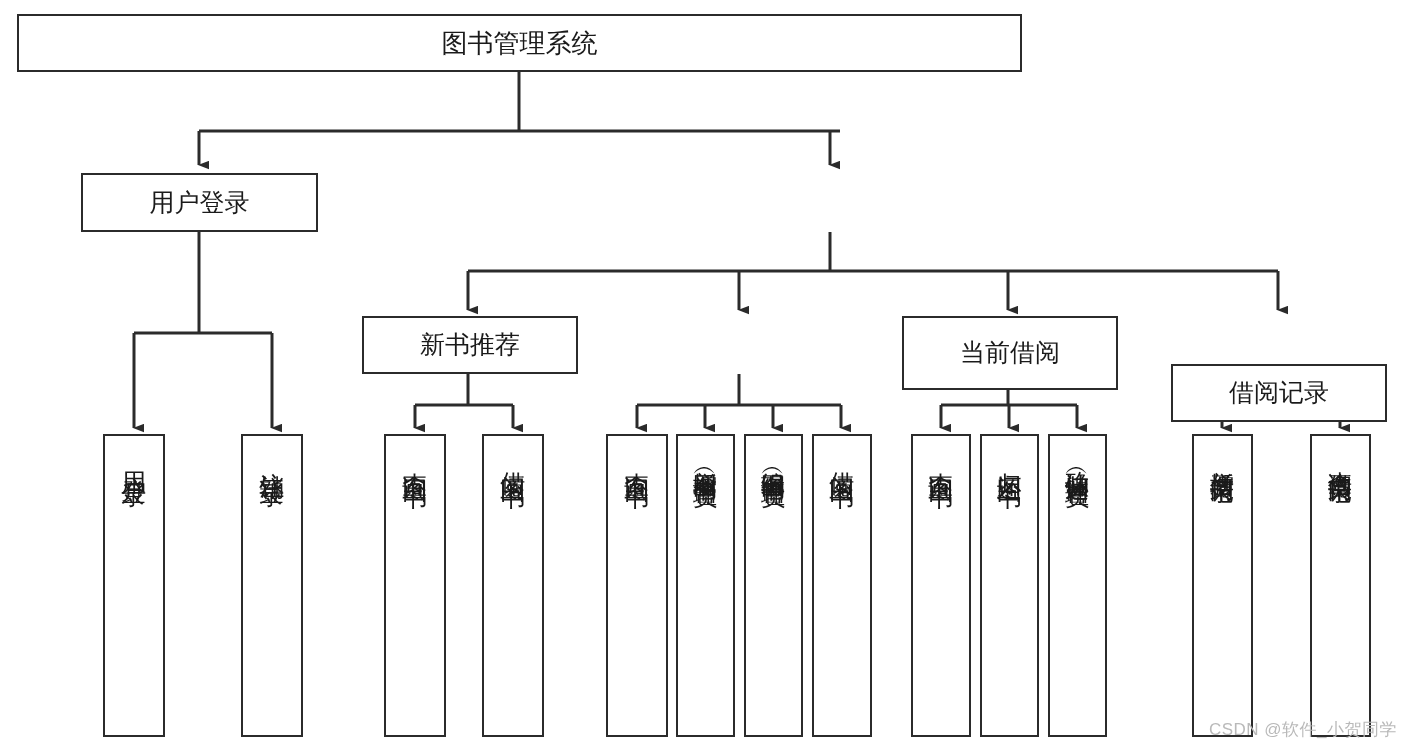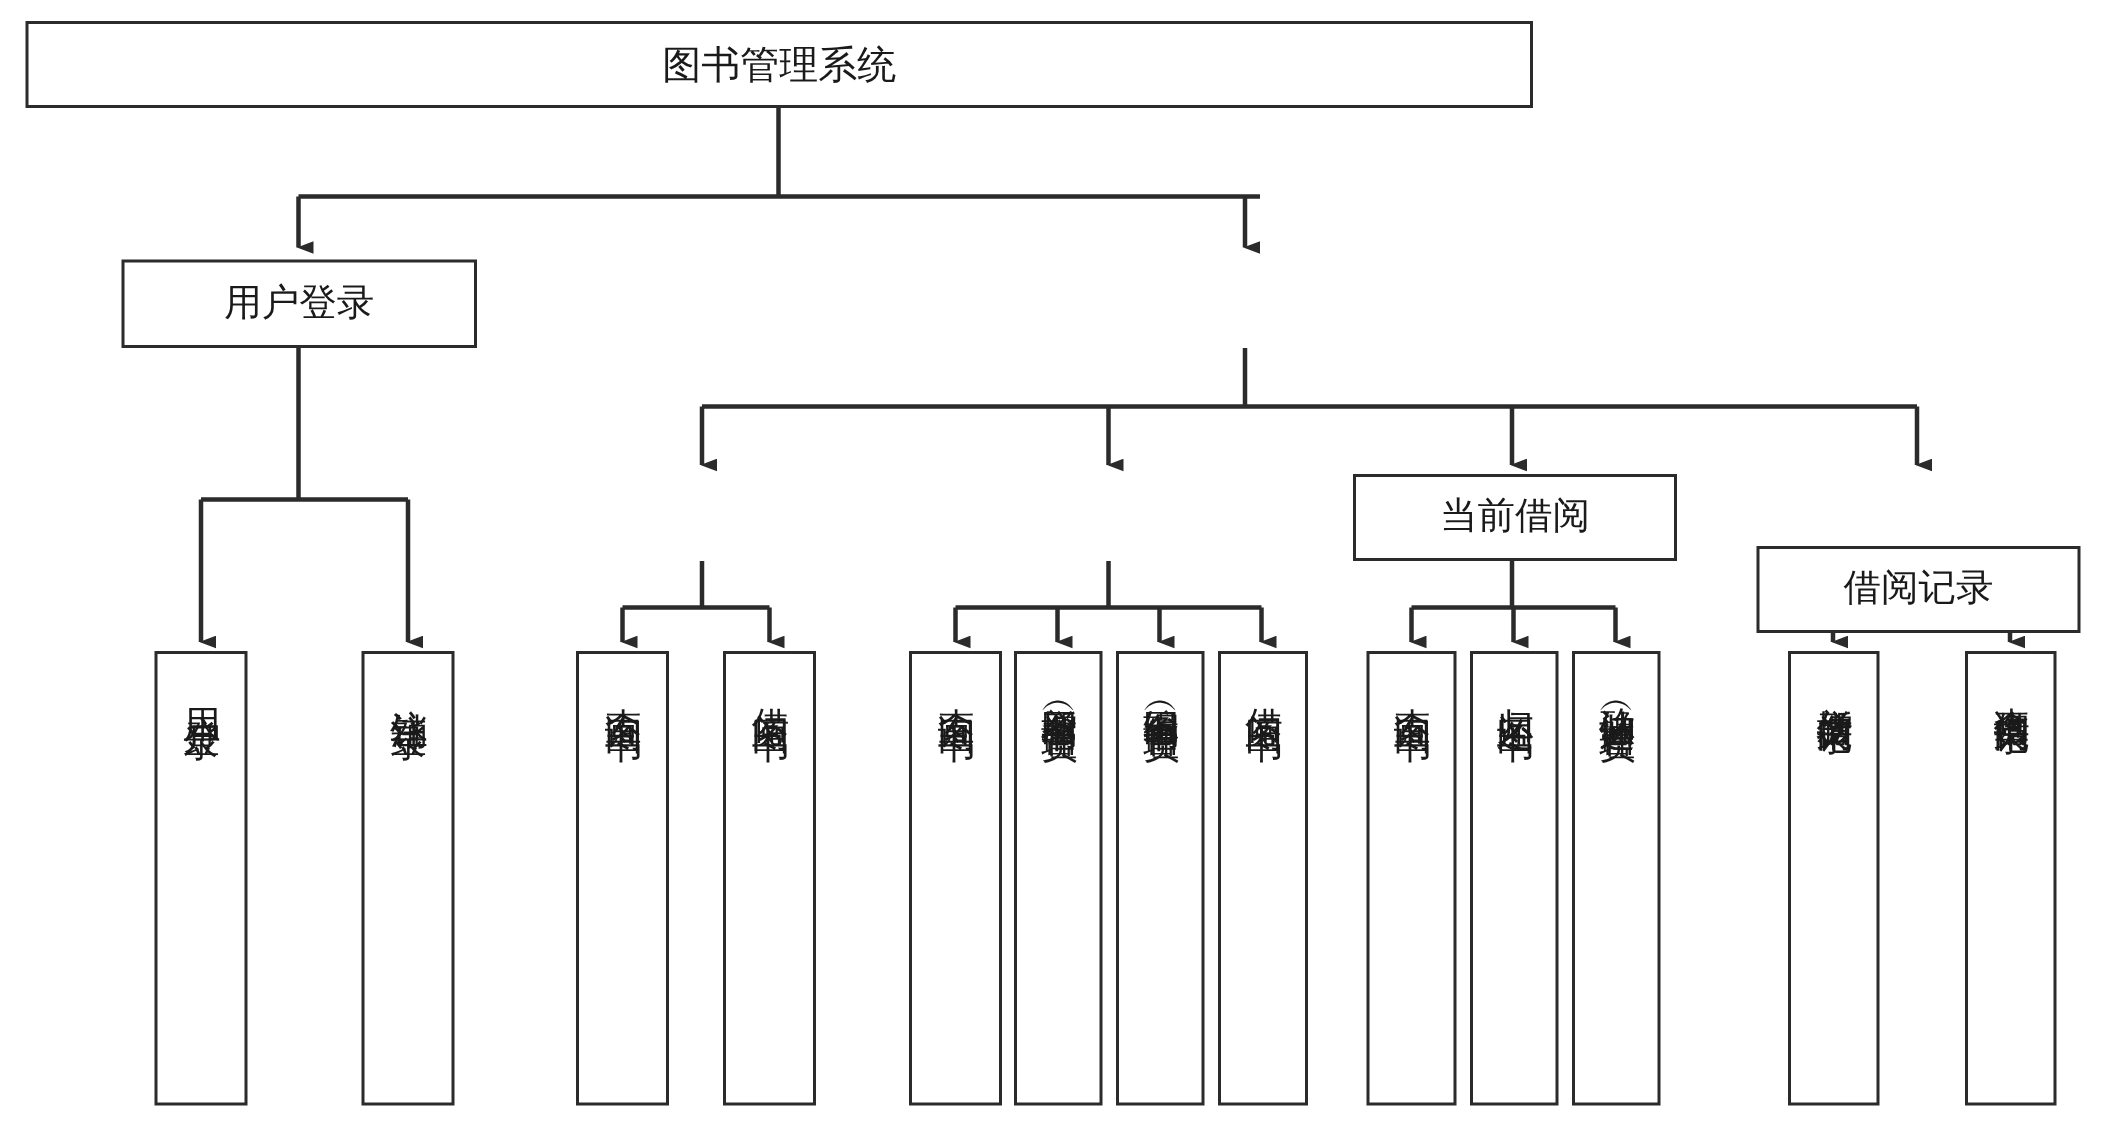--- a/index.html
+++ b/index.html
@@ -134,21 +134,24 @@
   </svg>
 
   <div class="node h root" style="left:17px; top:14px; width:1005px; height:58px;">
     <span class="label">图书管理系统</span>
   </div>
 
   <div class="node h" style="left:81px; top:173px; width:237px; height:59px;">
     <span class="label">用户登录</span>
   </div>
 
-  <div class="node h" style="left:902px; top:316px; width:216px; height:58px;">
+  <div class="node h" style="left:362px; top:316px; width:216px; height:58px;">
+    <span class="label">新书推荐</span>
+  </div>
+  <div class="node h" style="left:902px; top:316px; width:216px; height:74px;">
     <span class="label">当前借阅</span>
   </div>
   <div class="node h" style="left:1171px; top:316px; width:216px; height:58px;margin-top:48px;">
     <span class="label">借阅记录</span>
   </div>
 
   <div class="node v" style="left:103px; top:434px; width:62px; height:303px;">
     <span class="label">用户登录</span>
   </div>
   <div class="node v" style="left:241px; top:434px; width:62px; height:303px;">
@@ -185,13 +188,14 @@
     <span class="label">确认归还（管理员）</span>
   </div>
 
   <div class="node v tall" style="left:1192px; top:434px; width:61px; height:303px;">
     <span class="label">新增借阅记录</span>
   </div>
   <div class="node v tall" style="left:1310px; top:434px; width:61px; height:303px;">
     <span class="label">查询借阅记录</span>
   </div>
 
+  <div id="watermark">CSDN @软件_小贺同学</div>
 </div>
 
 </body></html>

